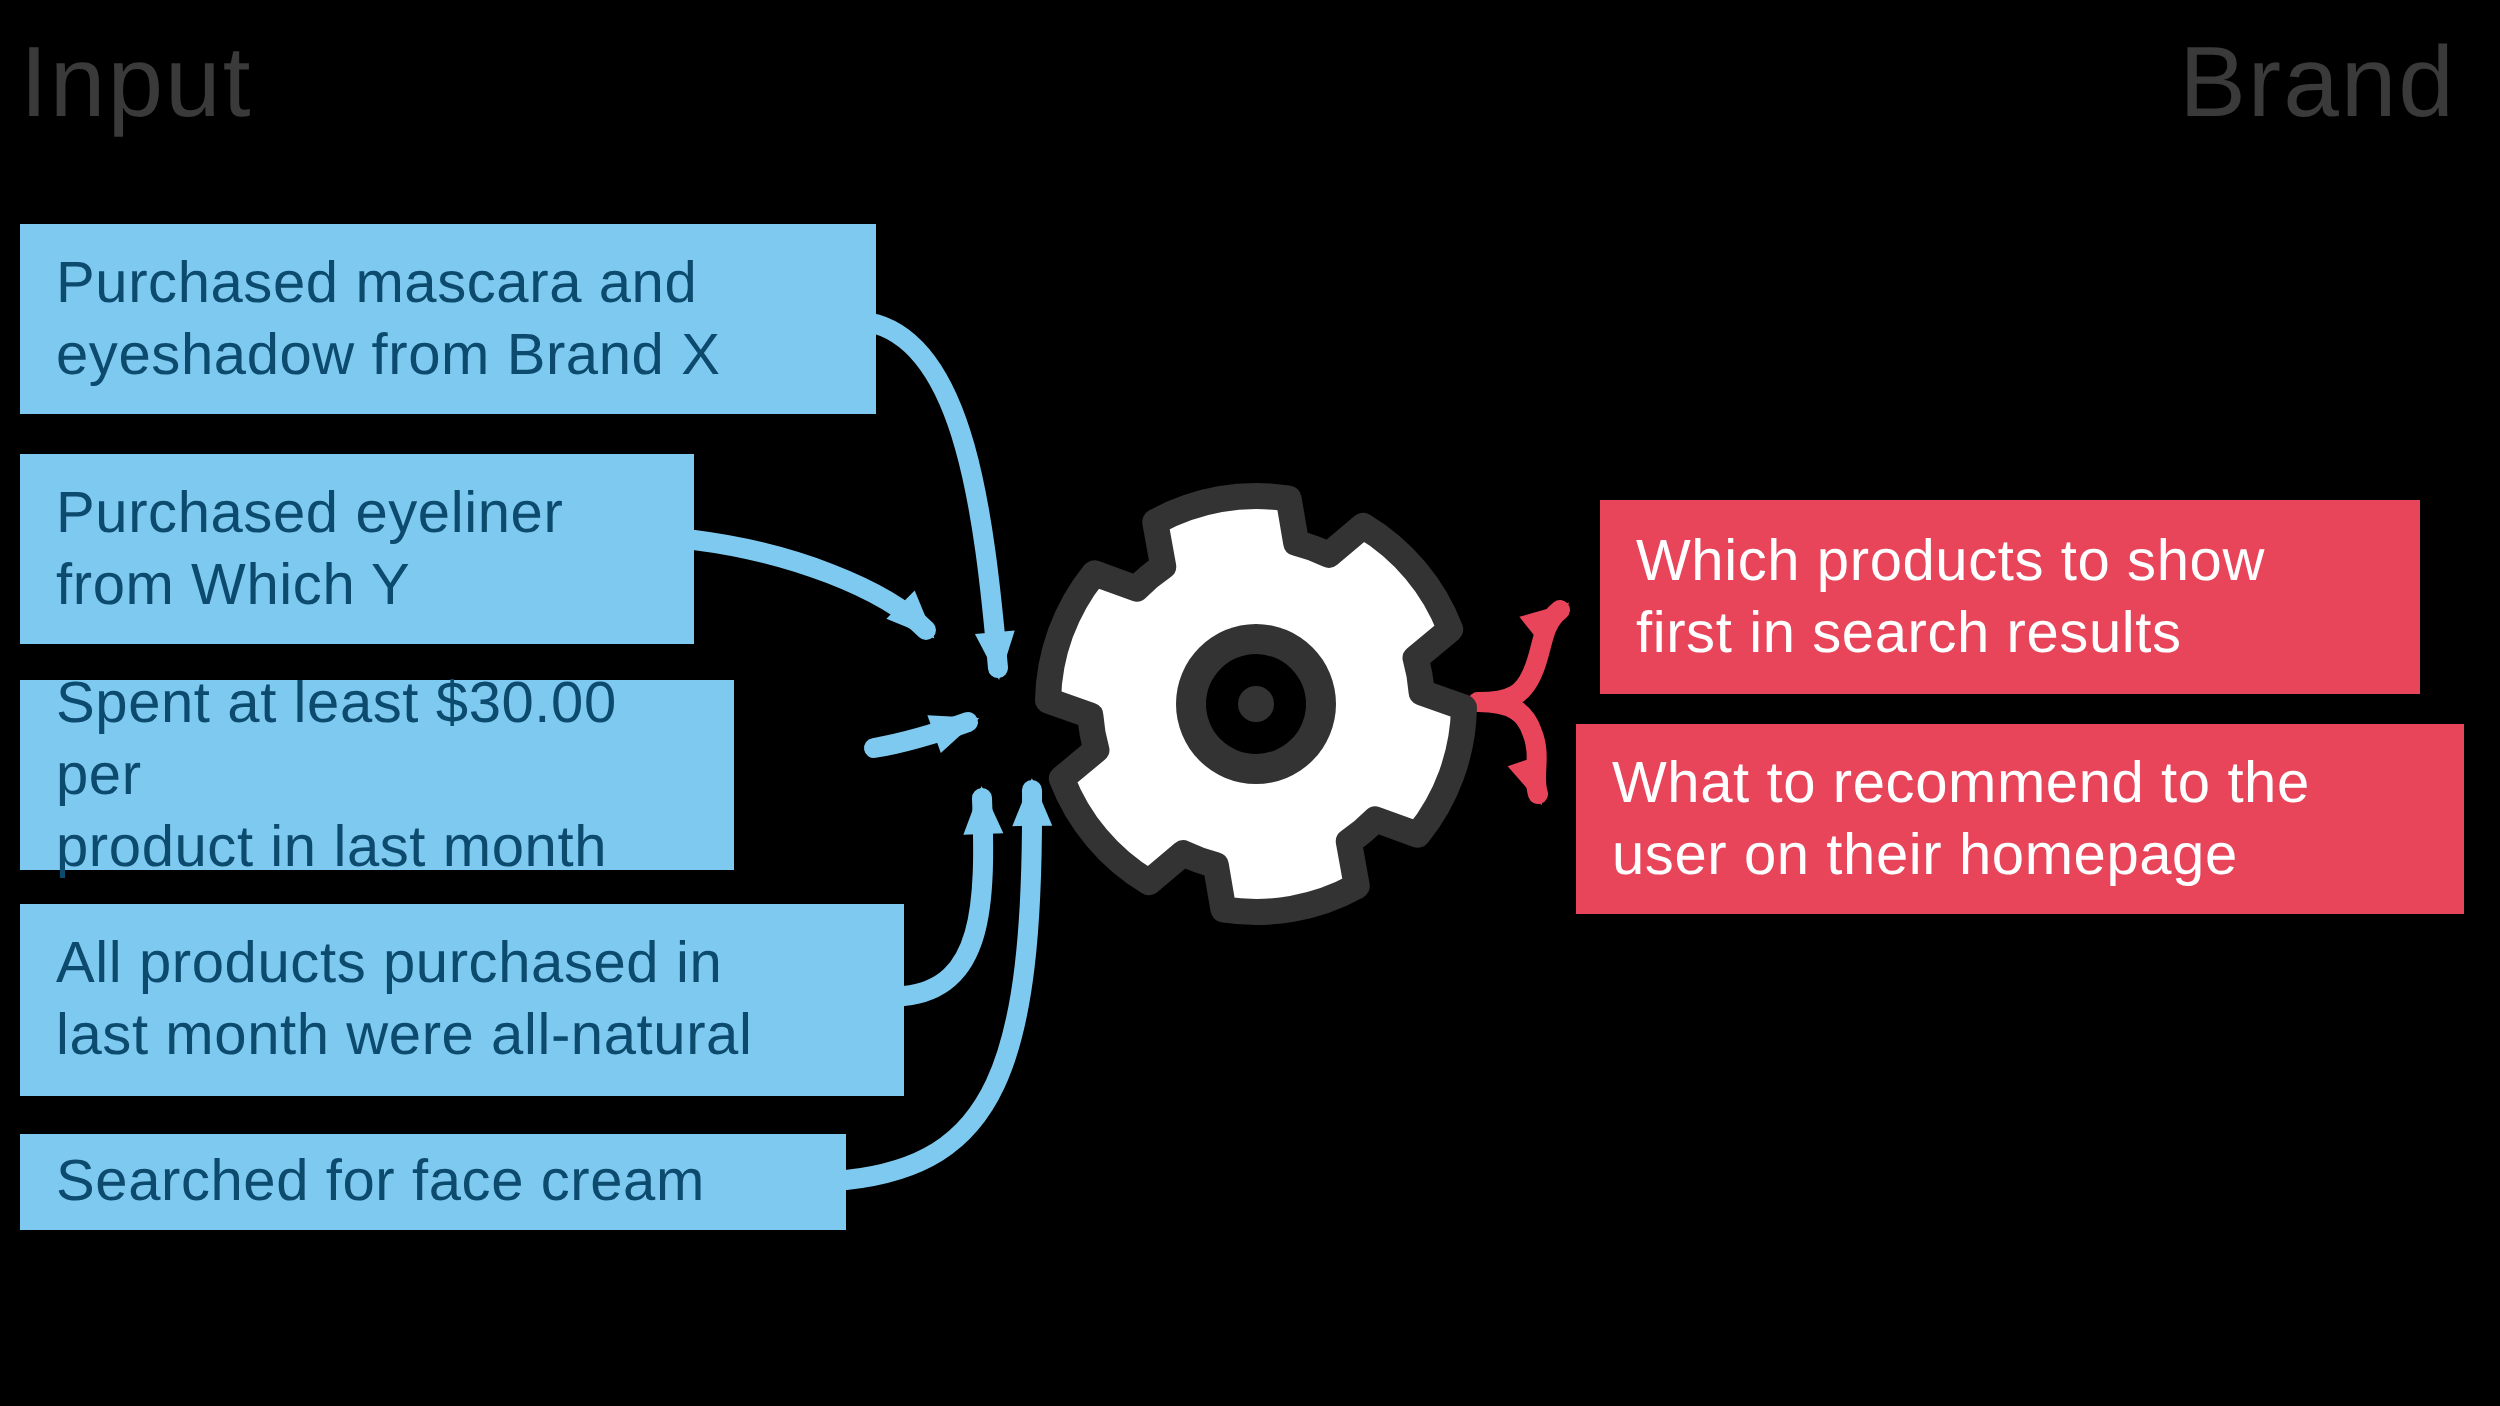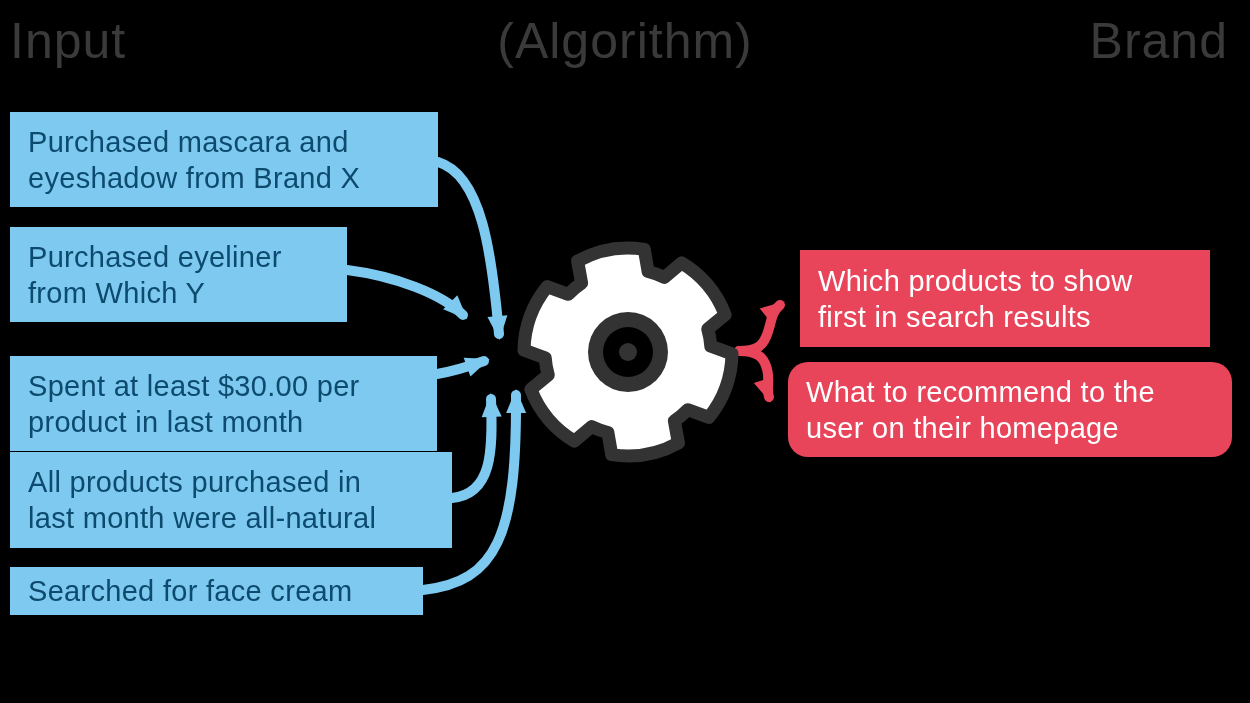--- a/index.html
+++ b/index.html
@@ -39,44 +39,43 @@
     font-size: 29px;
     line-height: 36px;
     letter-spacing: 0.3px;
     white-space: pre-line;
   }
   .box.blue { background: #7EC9EF; color: #0c4a6e; }
   .box.red  { background: #E8445A; color: #FFFFFF; }
 
   #b1 { left: 10px;  top: 112px; width: 428px; height: 95px; }
   #b2 { left: 10px;  top: 227px; width: 337px; height: 95px; }
-  #b3 { left: 10px;  top: 340px; width: 427px; height: 95px; margin-top: 16px; }
+  #b3 { left: 10px;  top: 340px; width: 357px; height: 95px; }
   #b4 { left: 10px;  top: 452px; width: 442px; height: 96px; }
   #b5 { left: 10px;  top: 567px; width: 413px; height: 48px; }
 
   #r1 { left: 800px; top: 250px; width: 410px; height: 97px; }
-  #r2 { left: 788px; top: 362px; width: 444px; height: 95px; border-radius: 20px; }
+  #r2 { left: 788px; top: 362px; width: 444px; height: 95px; }
 
   svg.overlay {
     position: absolute;
     left: 0; top: 0;
     width: 1250px;
     height: 703px;
     pointer-events: none;
   }
   .blue-arrow { stroke: #7EC9EF; stroke-width: 10; fill: none; stroke-linecap: round; }
   .red-arrow  { stroke: #E8445A; stroke-width: 10; fill: none; stroke-linecap: round; }
 </style>
 </head>
 <body>
 
 <div class="stage">
 
   <div class="hdr" id="h-input">Input</div>
-  <div class="hdr" id="h-algorithm">(Algorithm)</div>
   <div class="hdr" id="h-output">Brand</div>
 
   <div class="box blue" id="b1">
     <span>Purchased mascara and
 eyeshadow from Brand X</span>
   </div>
   <div class="box blue" id="b2">
     <span>Purchased eyeliner
 from Which Y</span>
   </div>

